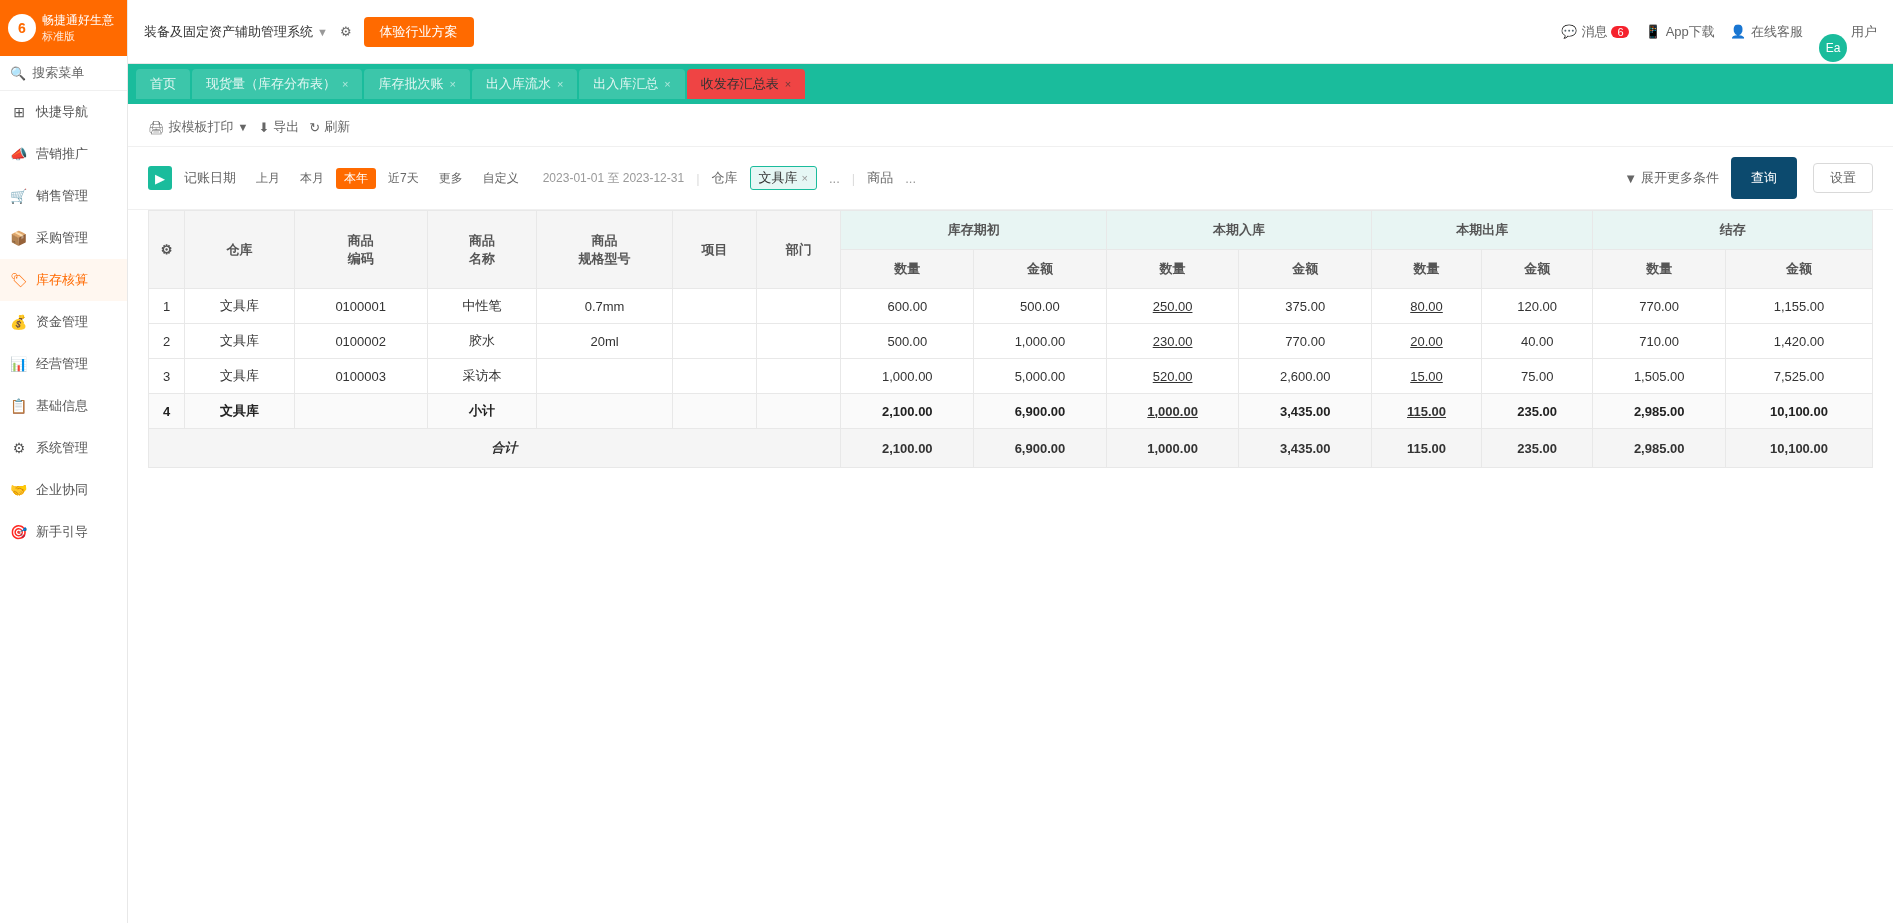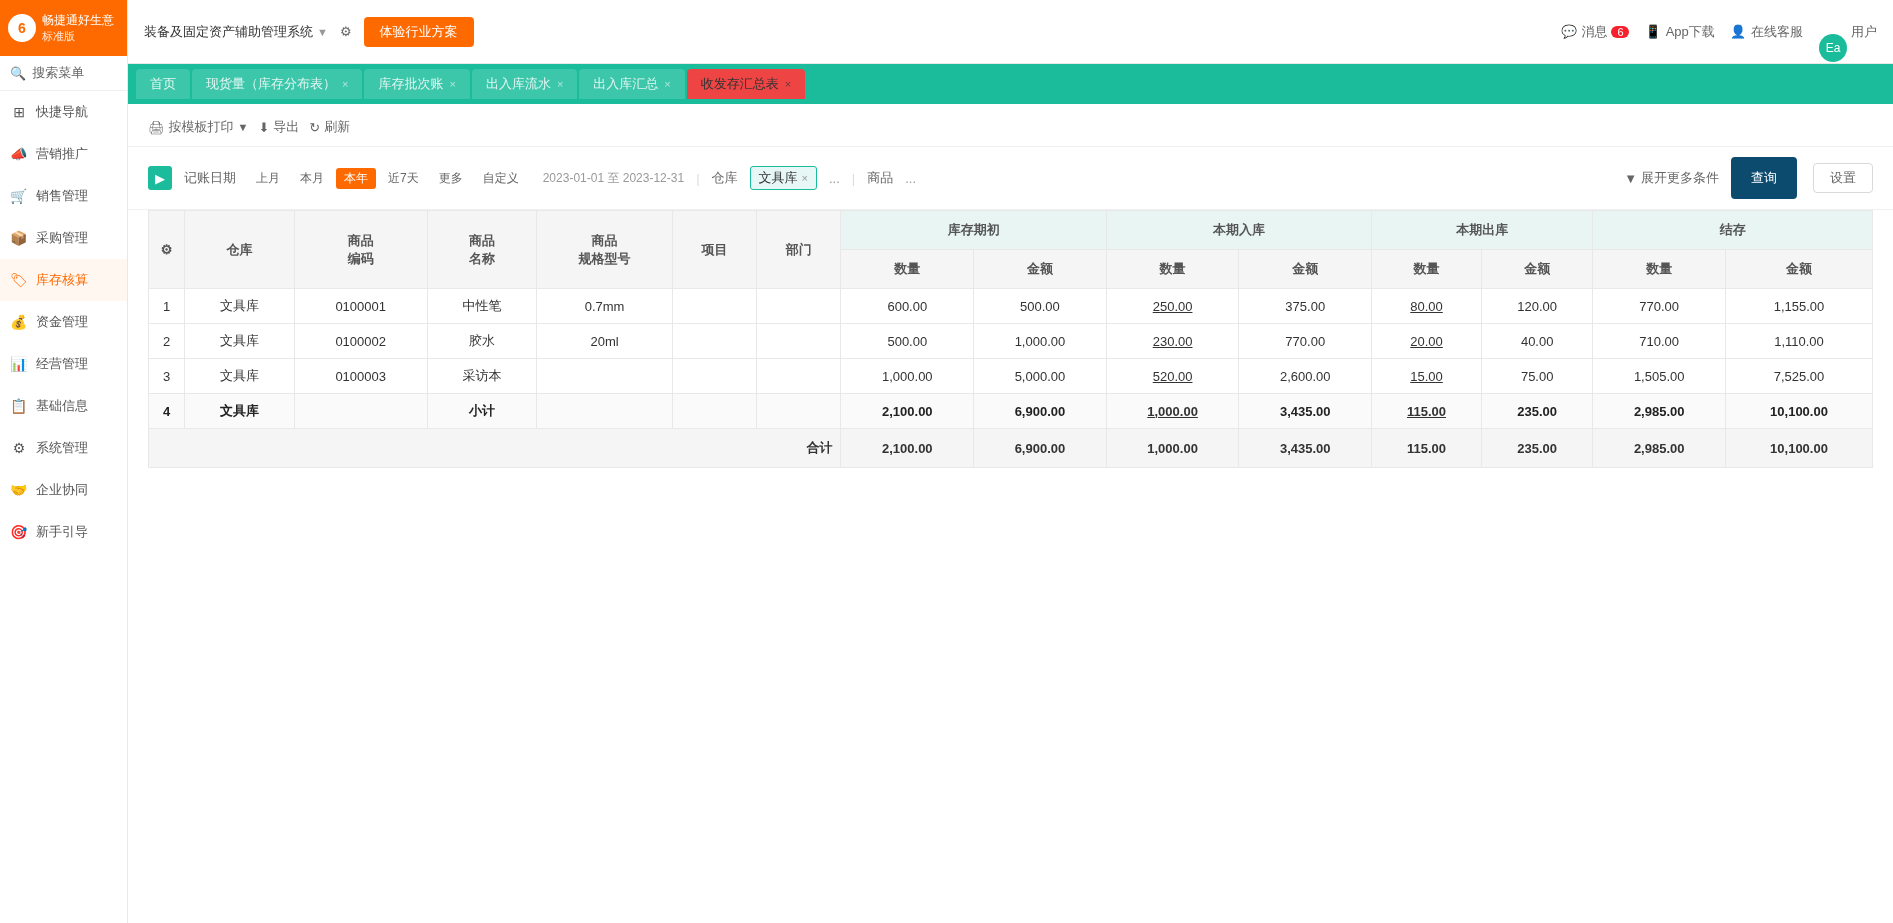--- a/index.html
+++ b/index.html
@@ -303,21 +303,21 @@
     <td>20ml</td>
     <td></td>
     <td></td>
     <td class="num-right">500.00</td>
     <td class="num-right">1,000.00</td>
     <td class="num-right"><span class="underline-link">230.00</span></td>
     <td class="num-right">770.00</td>
     <td class="num-right"><span class="underline-link">20.00</span></td>
     <td class="num-right">40.00</td>
     <td class="num-right">710.00</td>
-    <td class="num-right">1,110.00</td>
+    <td class="num-right">1,420.00</td>
   </tr>
               <tr>
     <td>3</td>
     <td>文具库</td>
     <td>0100003</td>
     <td>采访本</td>
     <td></td>
     <td></td>
     <td></td>
     <td class="num-right">1,000.00</td>
@@ -342,21 +342,21 @@
     <td class="num-right"><span class="underline-link">1,000.00</span></td>
     <td class="num-right">3,435.00</td>
     <td class="num-right"><span class="underline-link">115.00</span></td>
     <td class="num-right">235.00</td>
     <td class="num-right">2,985.00</td>
     <td class="num-right">10,100.00</td>
   </tr>
             </tbody>
           <tfoot id="table-footer">
               <tr>
-  <td colspan="7" style="text-align:right;padding-left:27px;">合计</td>
+  <td colspan="7" style="text-align:center;padding-left:27px;font-style:italic;">合计</td>
   <td class="num-right">2,100.00</td>
   <td class="num-right">6,900.00</td>
   <td class="num-right">1,000.00</td>
   <td class="num-right">3,435.00</td>
   <td class="num-right">115.00</td>
   <td class="num-right">235.00</td>
   <td class="num-right">2,985.00</td>
   <td class="num-right">10,100.00</td>
 </tr>
             </tfoot>

